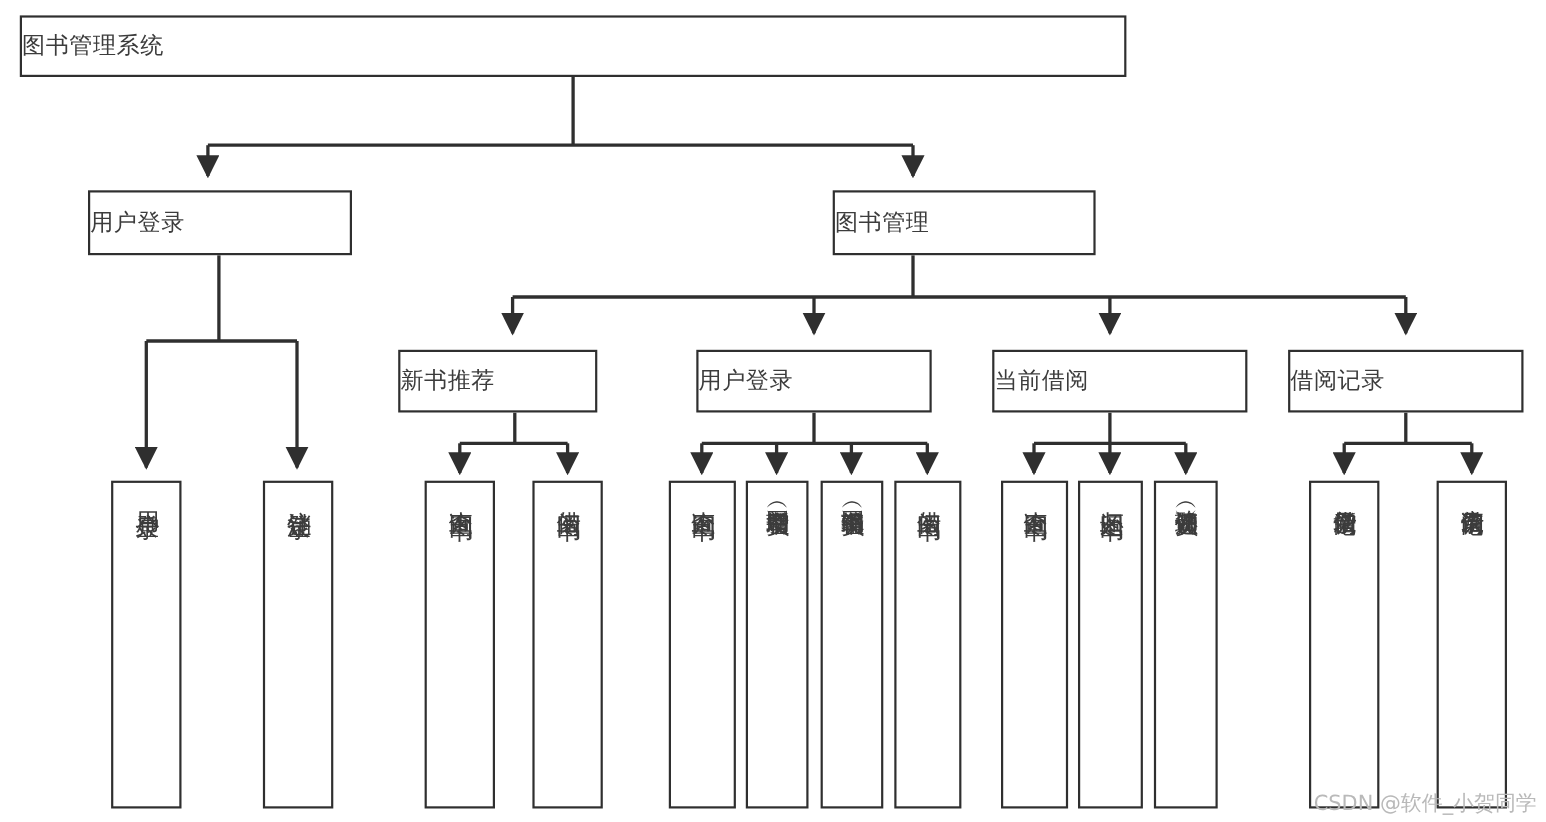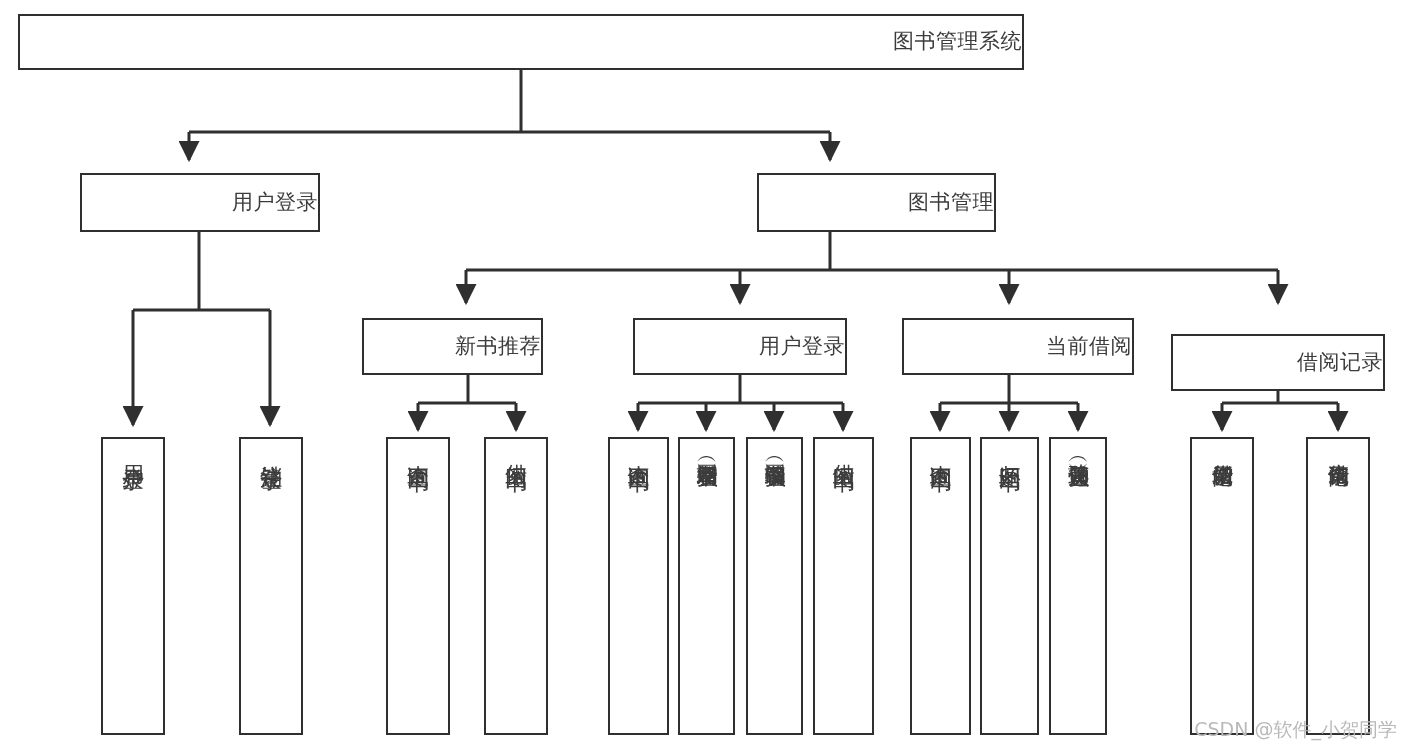--- a/index.html
+++ b/index.html
@@ -25,21 +25,21 @@
     width: 1405px;
     height: 747px;
   }
   .node {
     position: absolute;
     box-sizing: border-box;
     border: 2px solid #2f2f2f;
     background: #ffffff;
     display: flex;
     align-items: center;
-    justify-content: flex-end;
+    justify-content: flex-start;
     color: #3c3c3c;
   }
   .node-label {
     display: block;
     text-align: center;
     line-height: 1.12;
     color: #3c3c3c;
     letter-spacing: 0.5px;
   }
   .node.horizontal .node-label {
@@ -143,21 +143,21 @@
 
   <div class="node horizontal" style="left:362px; top:318px; width:181px; height:57px;">
     <span class="node-label">新书推荐</span>
   </div>
   <div class="node horizontal" style="left:633px; top:318px; width:214px; height:57px;">
     <span class="node-label">用户登录</span>
   </div>
   <div class="node horizontal" style="left:902px; top:318px; width:232px; height:57px;">
     <span class="node-label">当前借阅</span>
   </div>
-  <div class="node horizontal" style="left:1171px; top:318px; width:214px; height:57px;margin-top:16px;">
+  <div class="node horizontal" style="left:1171px; top:318px; width:214px; height:57px;">
     <span class="node-label">借阅记录</span>
   </div>
 
   <div class="node vertical" style="left:101px; top:437px; width:64px; height:298px;">
     <span class="node-label">用户登录</span>
   </div>
   <div class="node vertical" style="left:239px; top:437px; width:64px; height:298px;">
     <span class="node-label">注销登录</span>
   </div>
 

